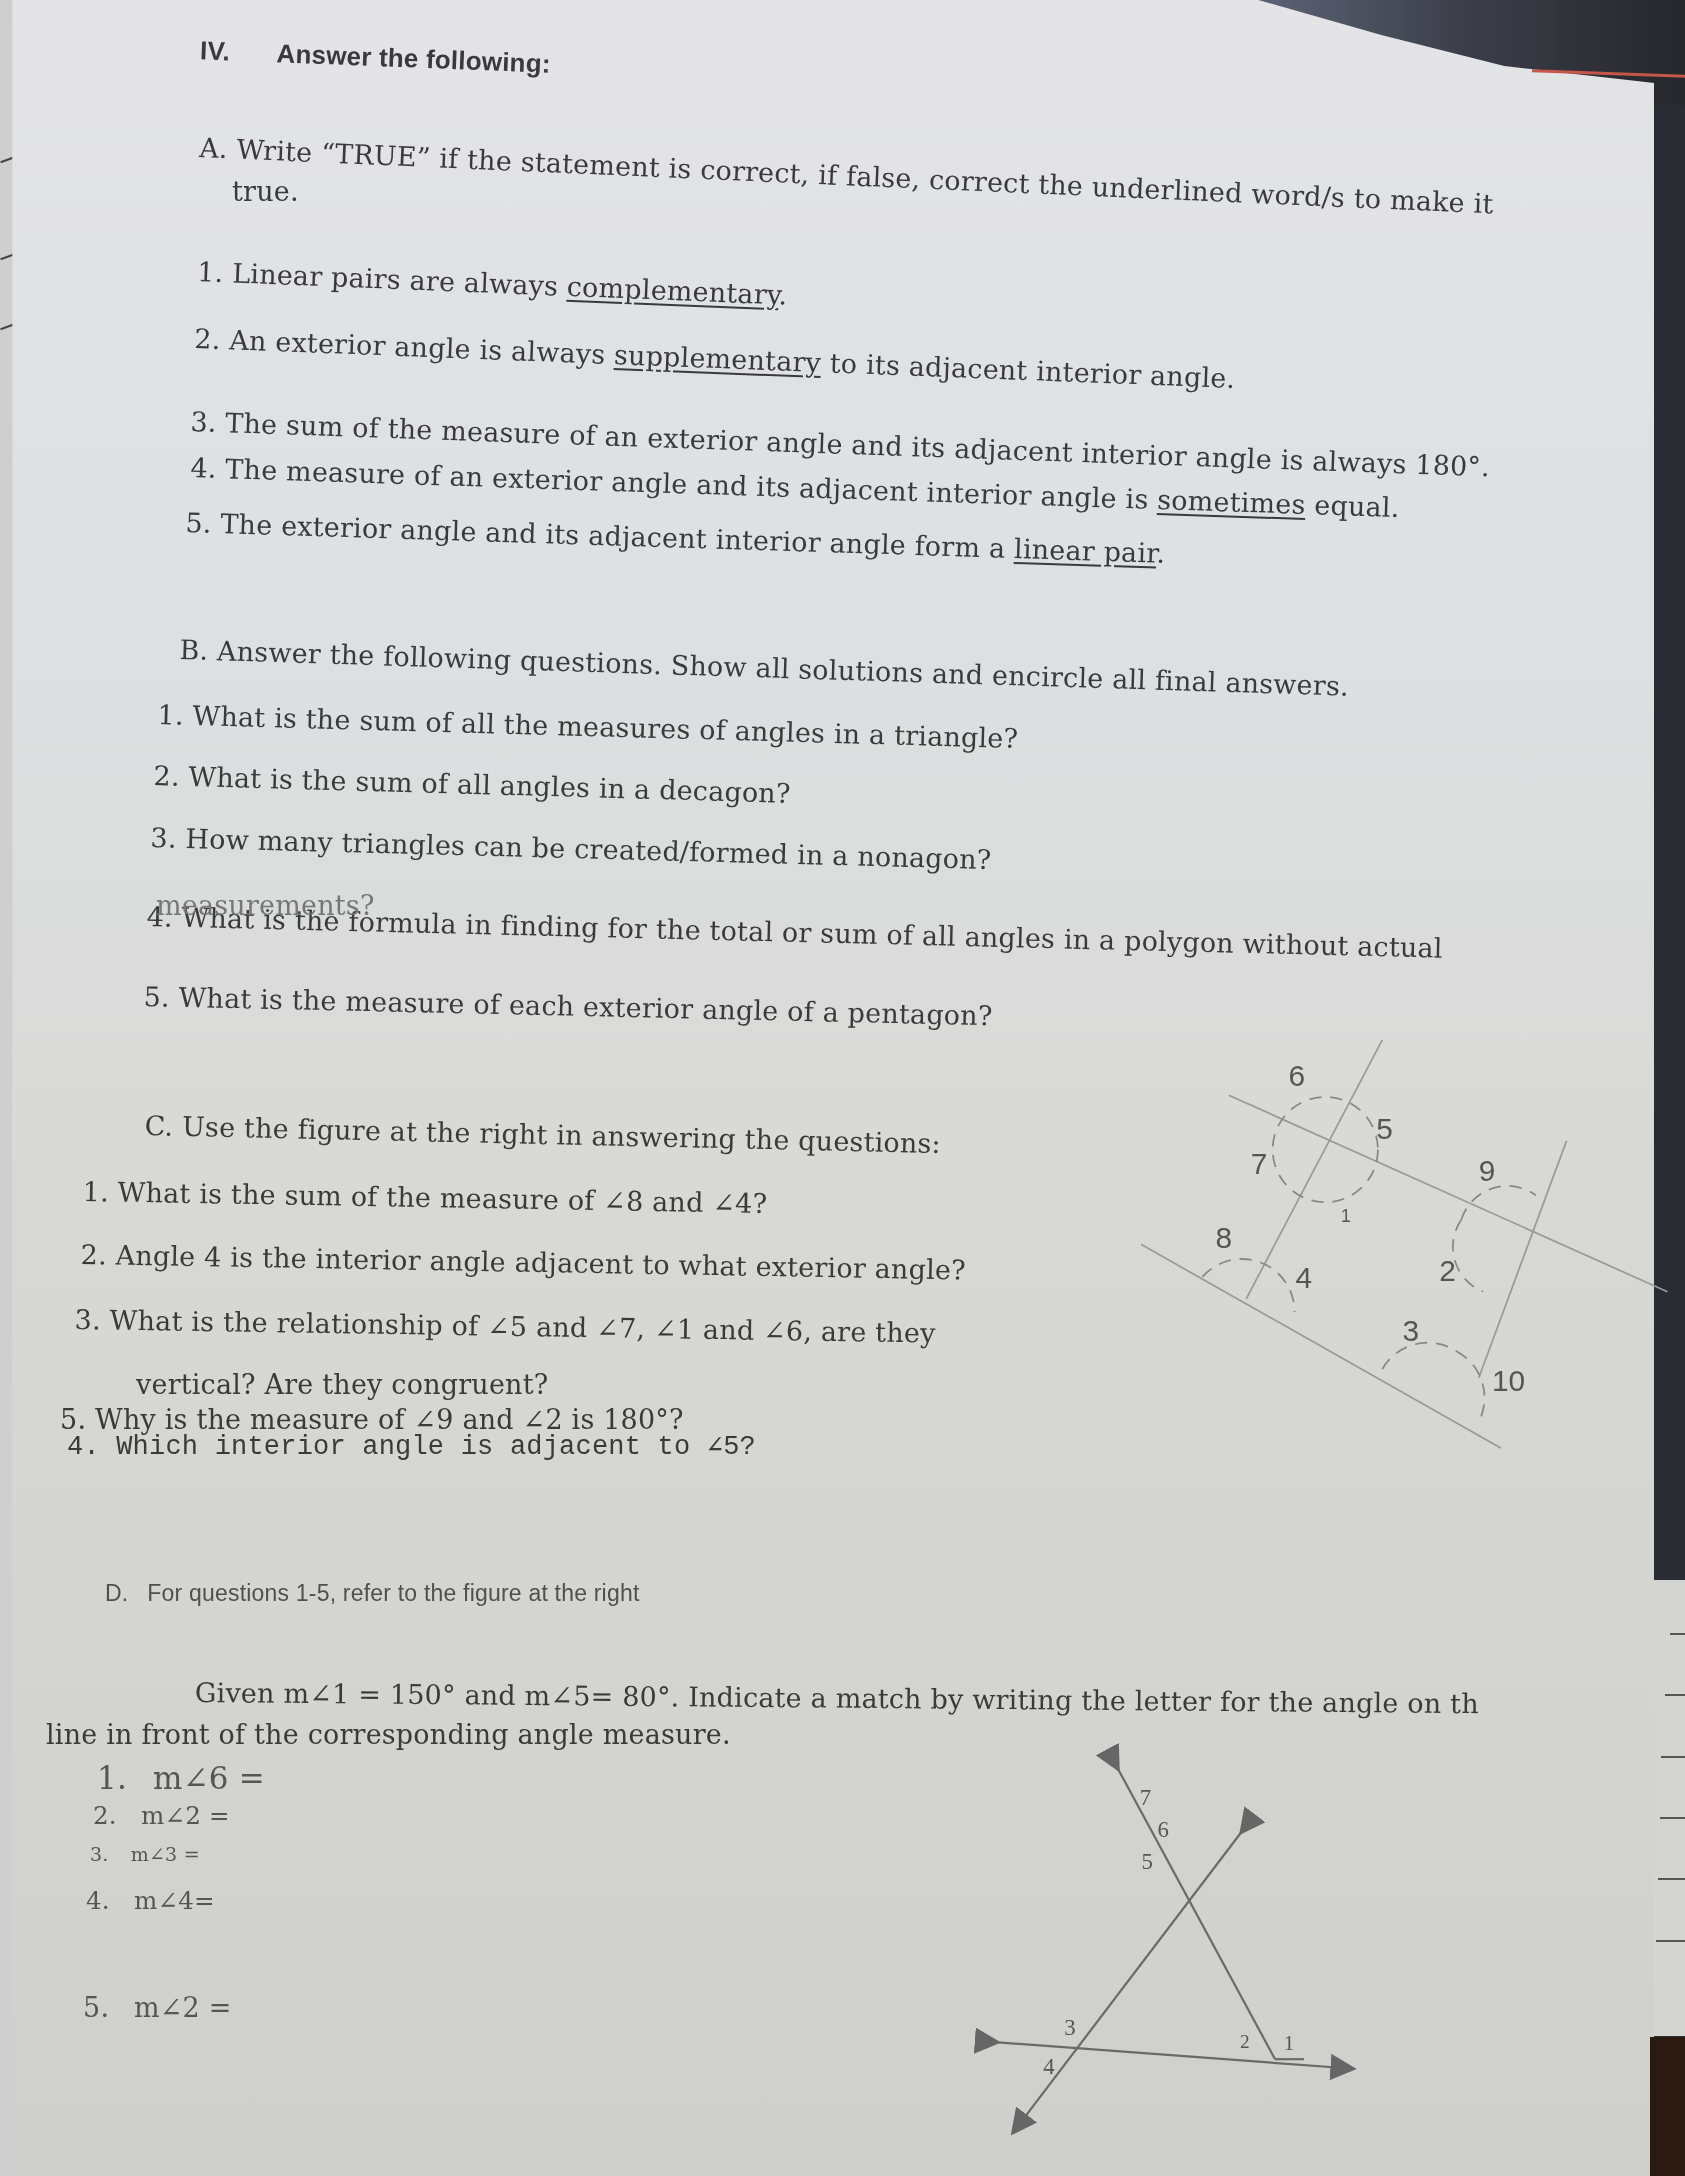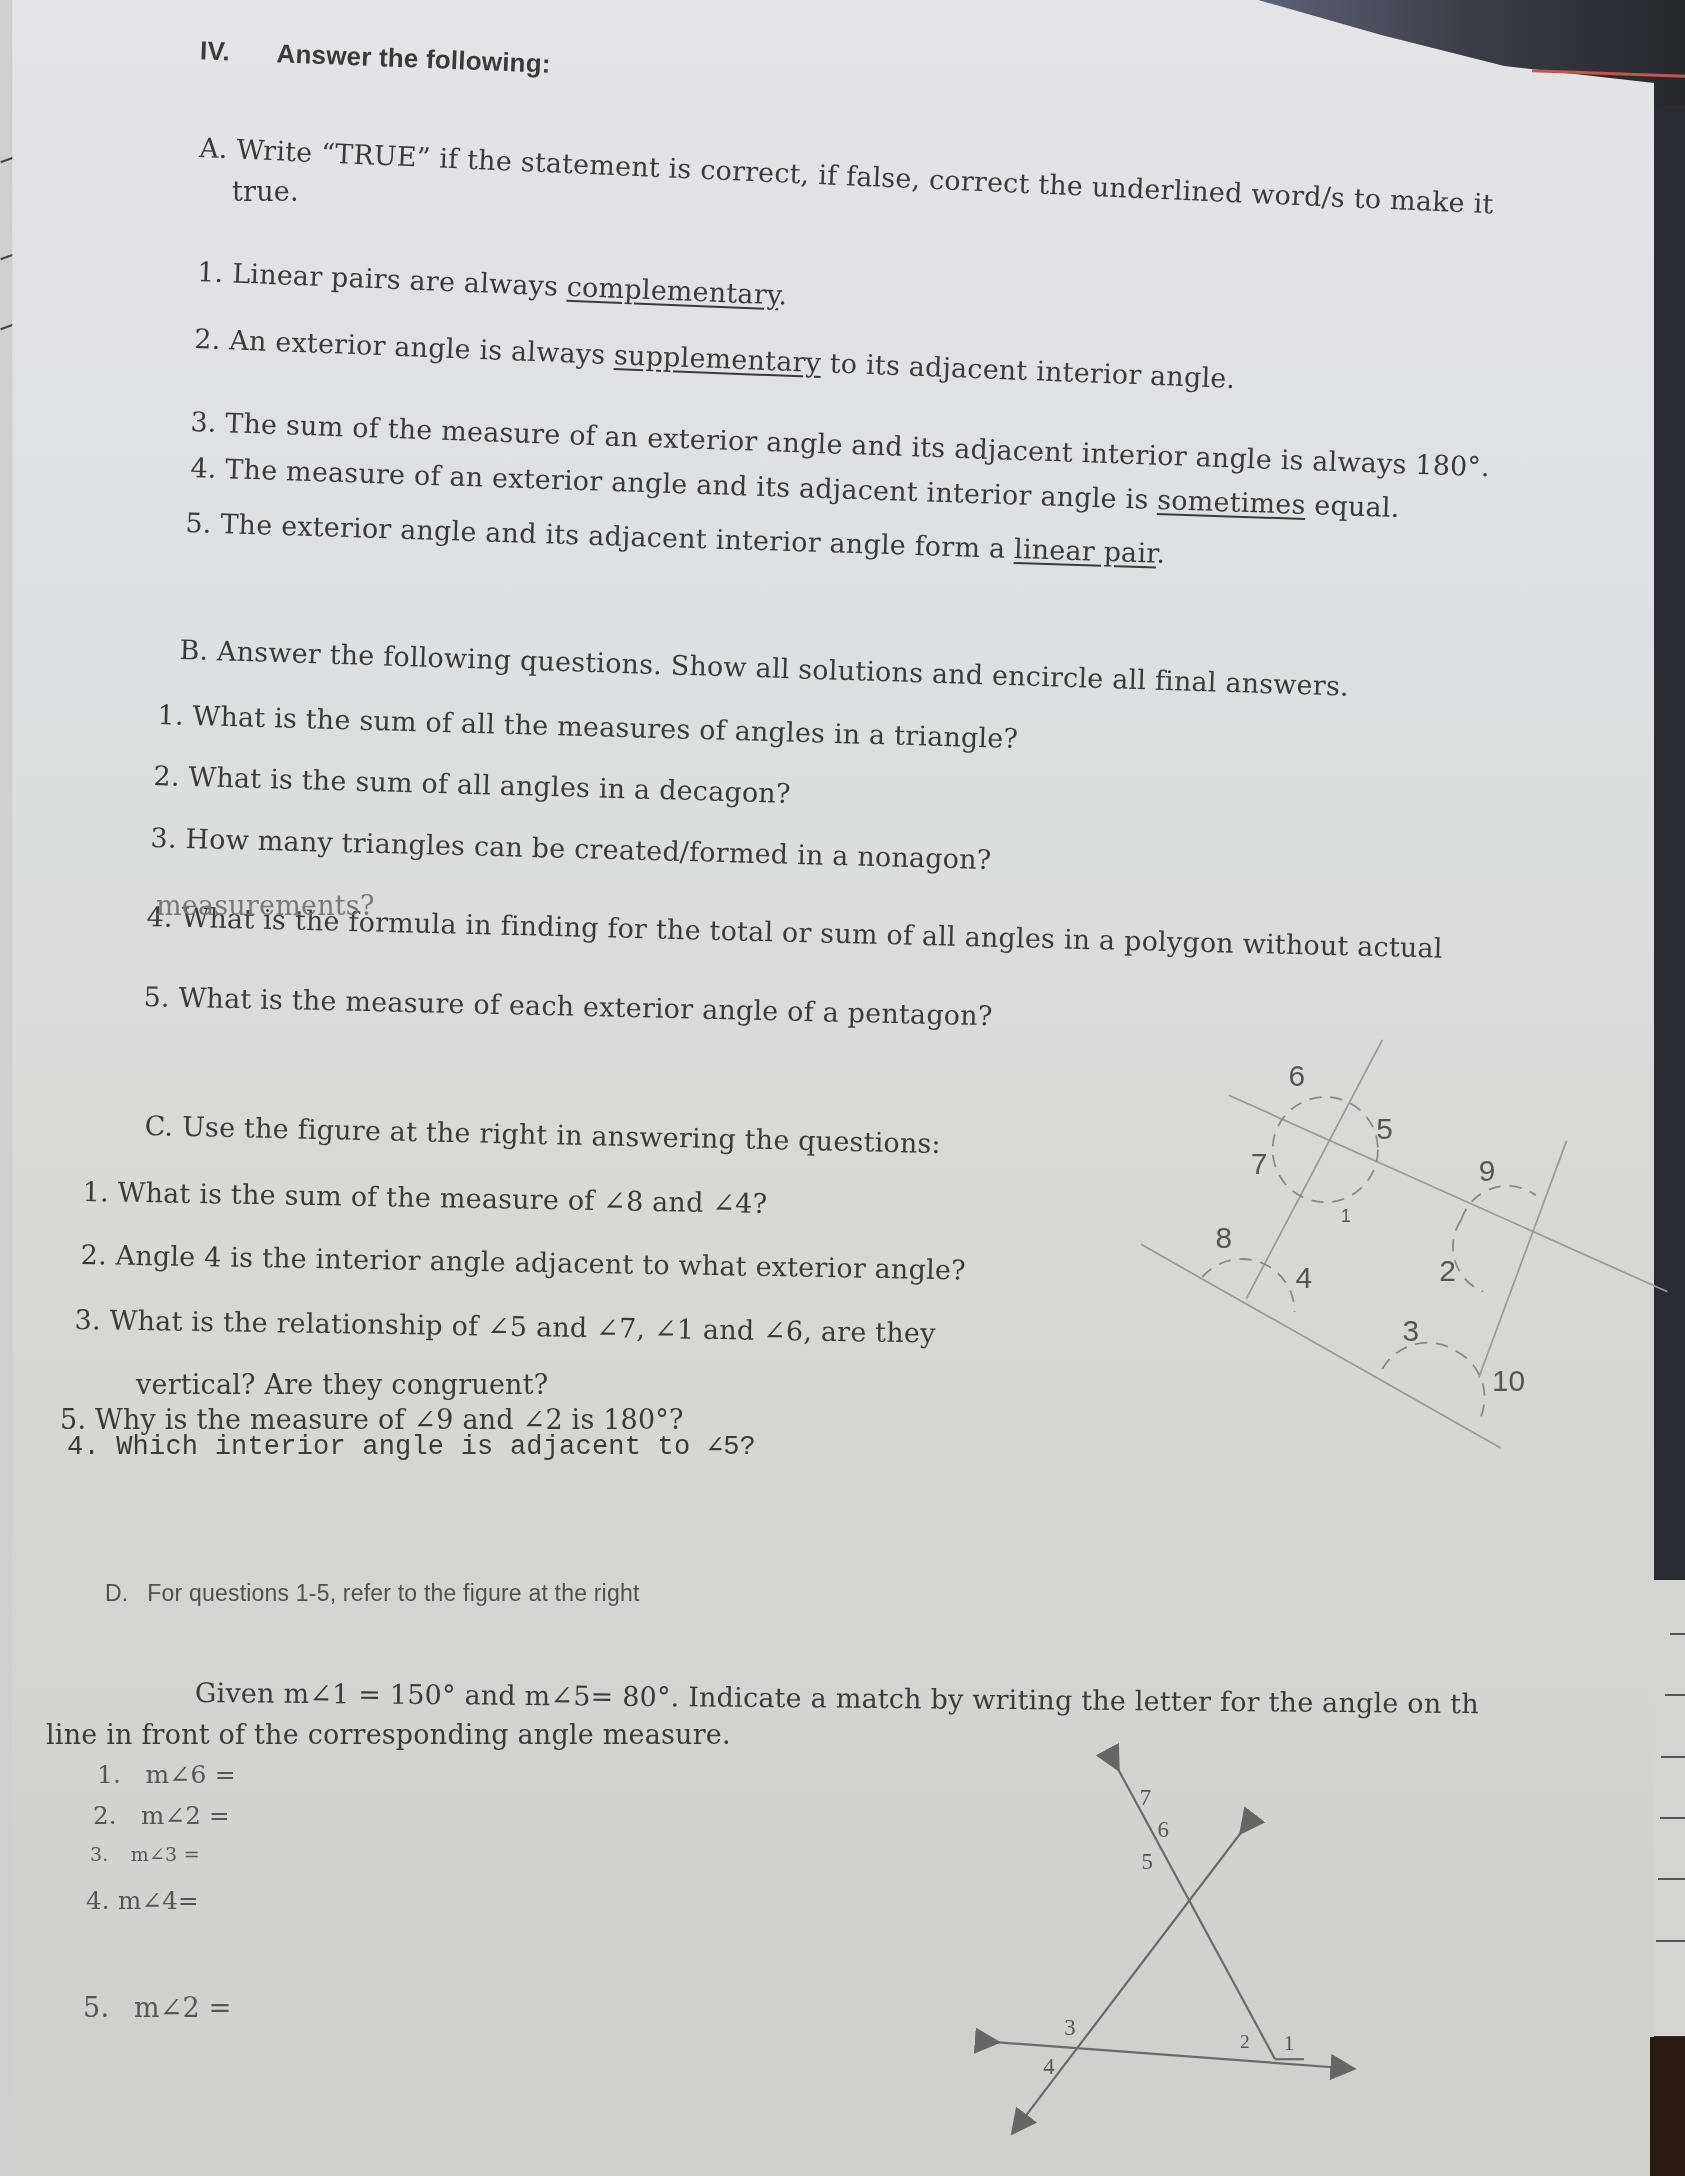--- a/index.html
+++ b/index.html
@@ -186,35 +186,35 @@
   </div>
 
   <div>
     <div class="line sans" style="left:105px;top:1580px;font-size:23px;color:#505050;">
       <span>D.</span>
       <span style="margin-left:12.3px;">For questions 1-5, refer to the figure at the right</span>
     </div>
     <div class="line" style="left:195px;top:1677px;transform:rotate(0.5deg);transform-origin:0 0;">Given m∠1 = 150° and m∠5= 80°. Indicate a match by writing the letter for the angle on th</div>
     <div class="line" style="left:46px;top:1719px;">line in front of the corresponding angle measure.</div>
 
-    <div class="line" style="left:97px;top:1760px;font-size:25px;color:#555;">
+    <div class="line" style="left:97px;top:1760px;font-size:31px;color:#555;">
       <span>1.</span>
       <span style="margin-left:16px;">m∠6 =</span>
     </div>
     <div class="line" style="left:93px;top:1801px;font-size:24.6px;color:#555;">
       <span>2.</span>
       <span style="margin-left:16px;">m∠2 =</span>
     </div>
     <div class="line" style="left:90px;top:1843px;font-size:19px;color:#555;">
       <span>3.</span>
       <span style="margin-left:16px;">m∠3 =</span>
     </div>
     <div class="line" style="left:86px;top:1886px;font-size:24.6px;color:#555;">
       <span>4.</span>
-      <span style="">m∠4=</span>
+      <span style="margin-left:16px;">m∠4=</span>
     </div>
     <div class="line" style="left:83px;top:1992px;font-size:27px;color:#555;">
       <span>5.</span>
       <span style="margin-left:16px;">m∠2 =</span>
     </div>
 
     <svg class="fig2" style="position:absolute;left:966px;top:1721px;" width="720" height="456" viewBox="0 0 820 519">
       <defs>
         <marker id="arr" markerWidth="12" markerHeight="12" refX="6" refY="6" orient="auto">
           <path d="M0,0 L12,6 L0,12 z" fill="#666"></path>

